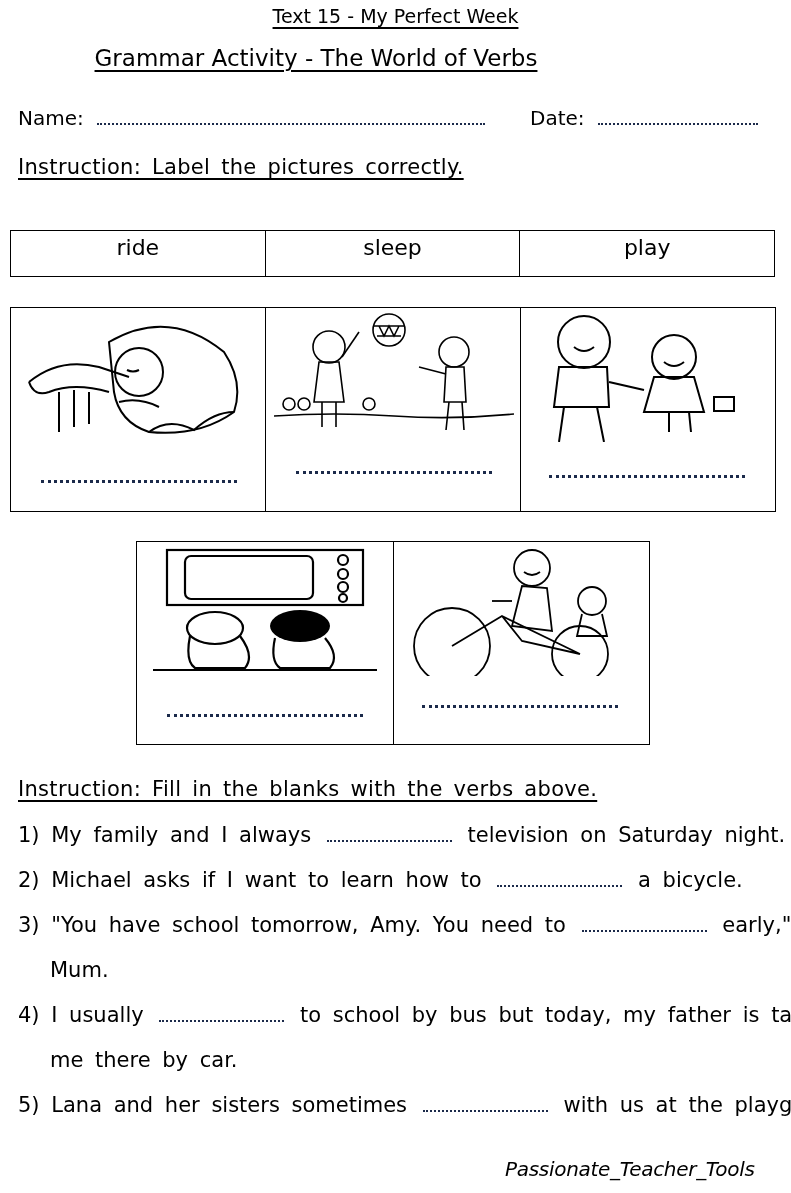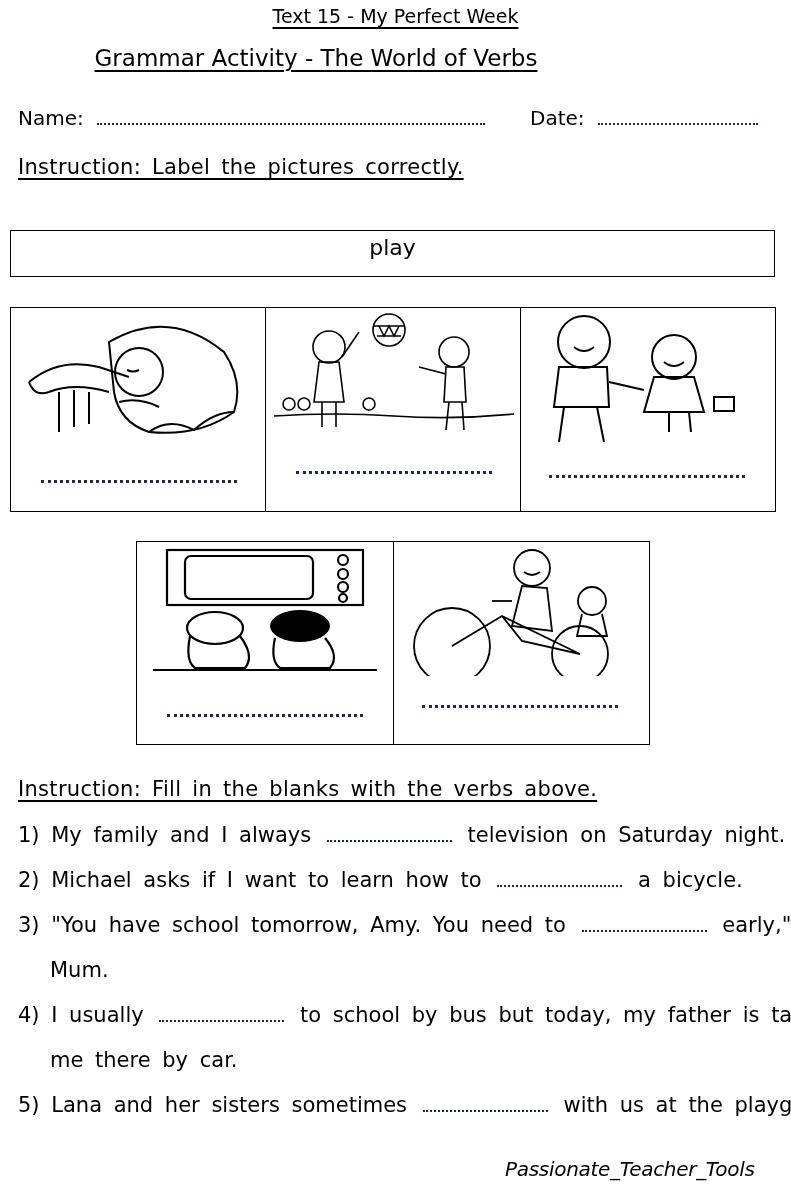--- a/index.html
+++ b/index.html
@@ -50,20 +50,22 @@
   <span class="dots" style="width:388px; margin-left:8px;"></span>
 </div>
 <div id="date-row" class="abs">
   <span class="field-label">Date:</span>
   <span class="dots" style="width:160px; margin-left:8px;"></span>
 </div>
 
 <div id="instr1" class="abs instr u">Instruction: Label the pictures correctly.</div>
 
 <div id="word-bank" class="abs">
+  <div class="word-cell">ride</div>
+  <div class="word-cell">sleep</div>
   <div class="word-cell">play</div>
 </div>
 
 <div id="pic-row1" class="abs pic-grid">
   <div class="pic-cell">
     <svg class="pic-art" viewBox="0 0 240 130">
       <g fill="none" stroke="#000" stroke-width="2">
         <path d="M90 30 Q150 -5 205 40 Q225 70 215 100 Q180 125 130 120 Q100 110 95 80 Z"></path>
         <path d="M130 120 Q150 105 175 118 Q195 100 215 100"></path>
         <circle cx="120" cy="60" r="24"></circle>

